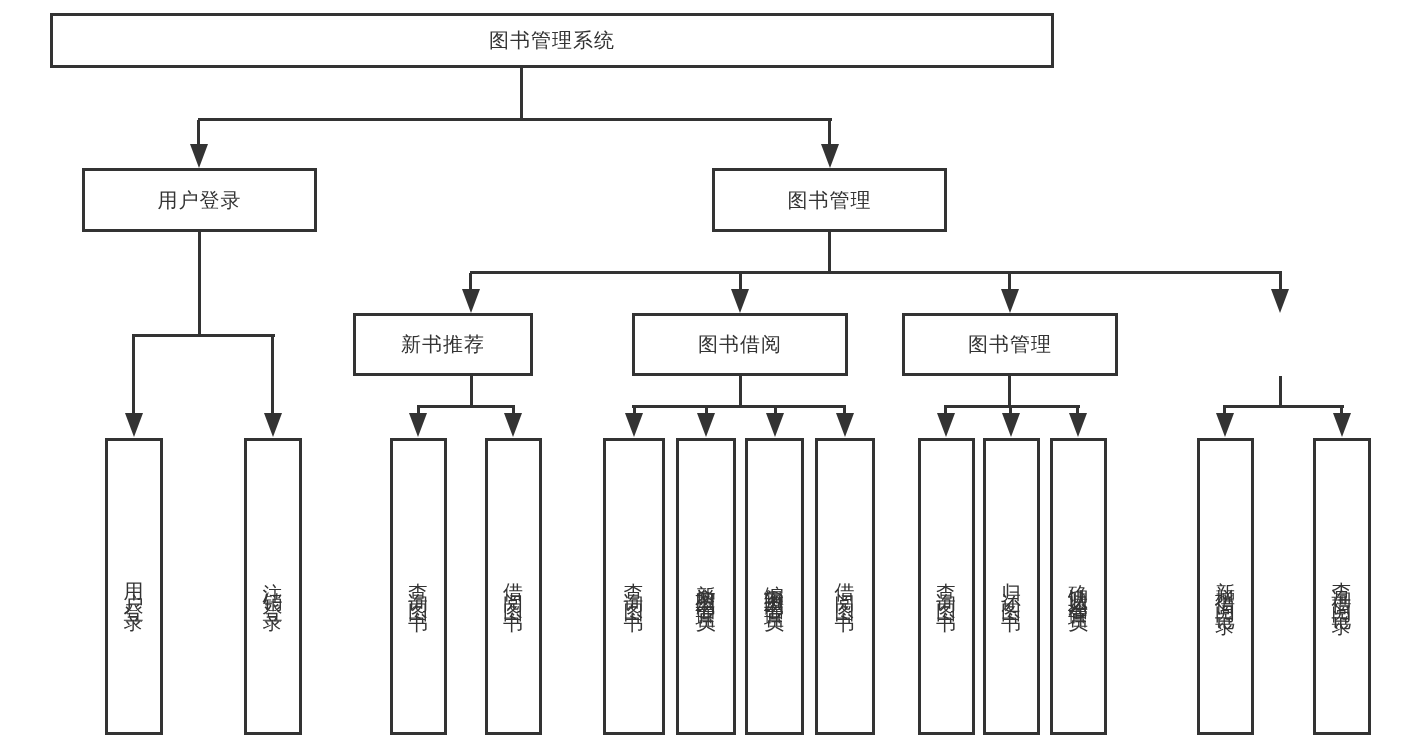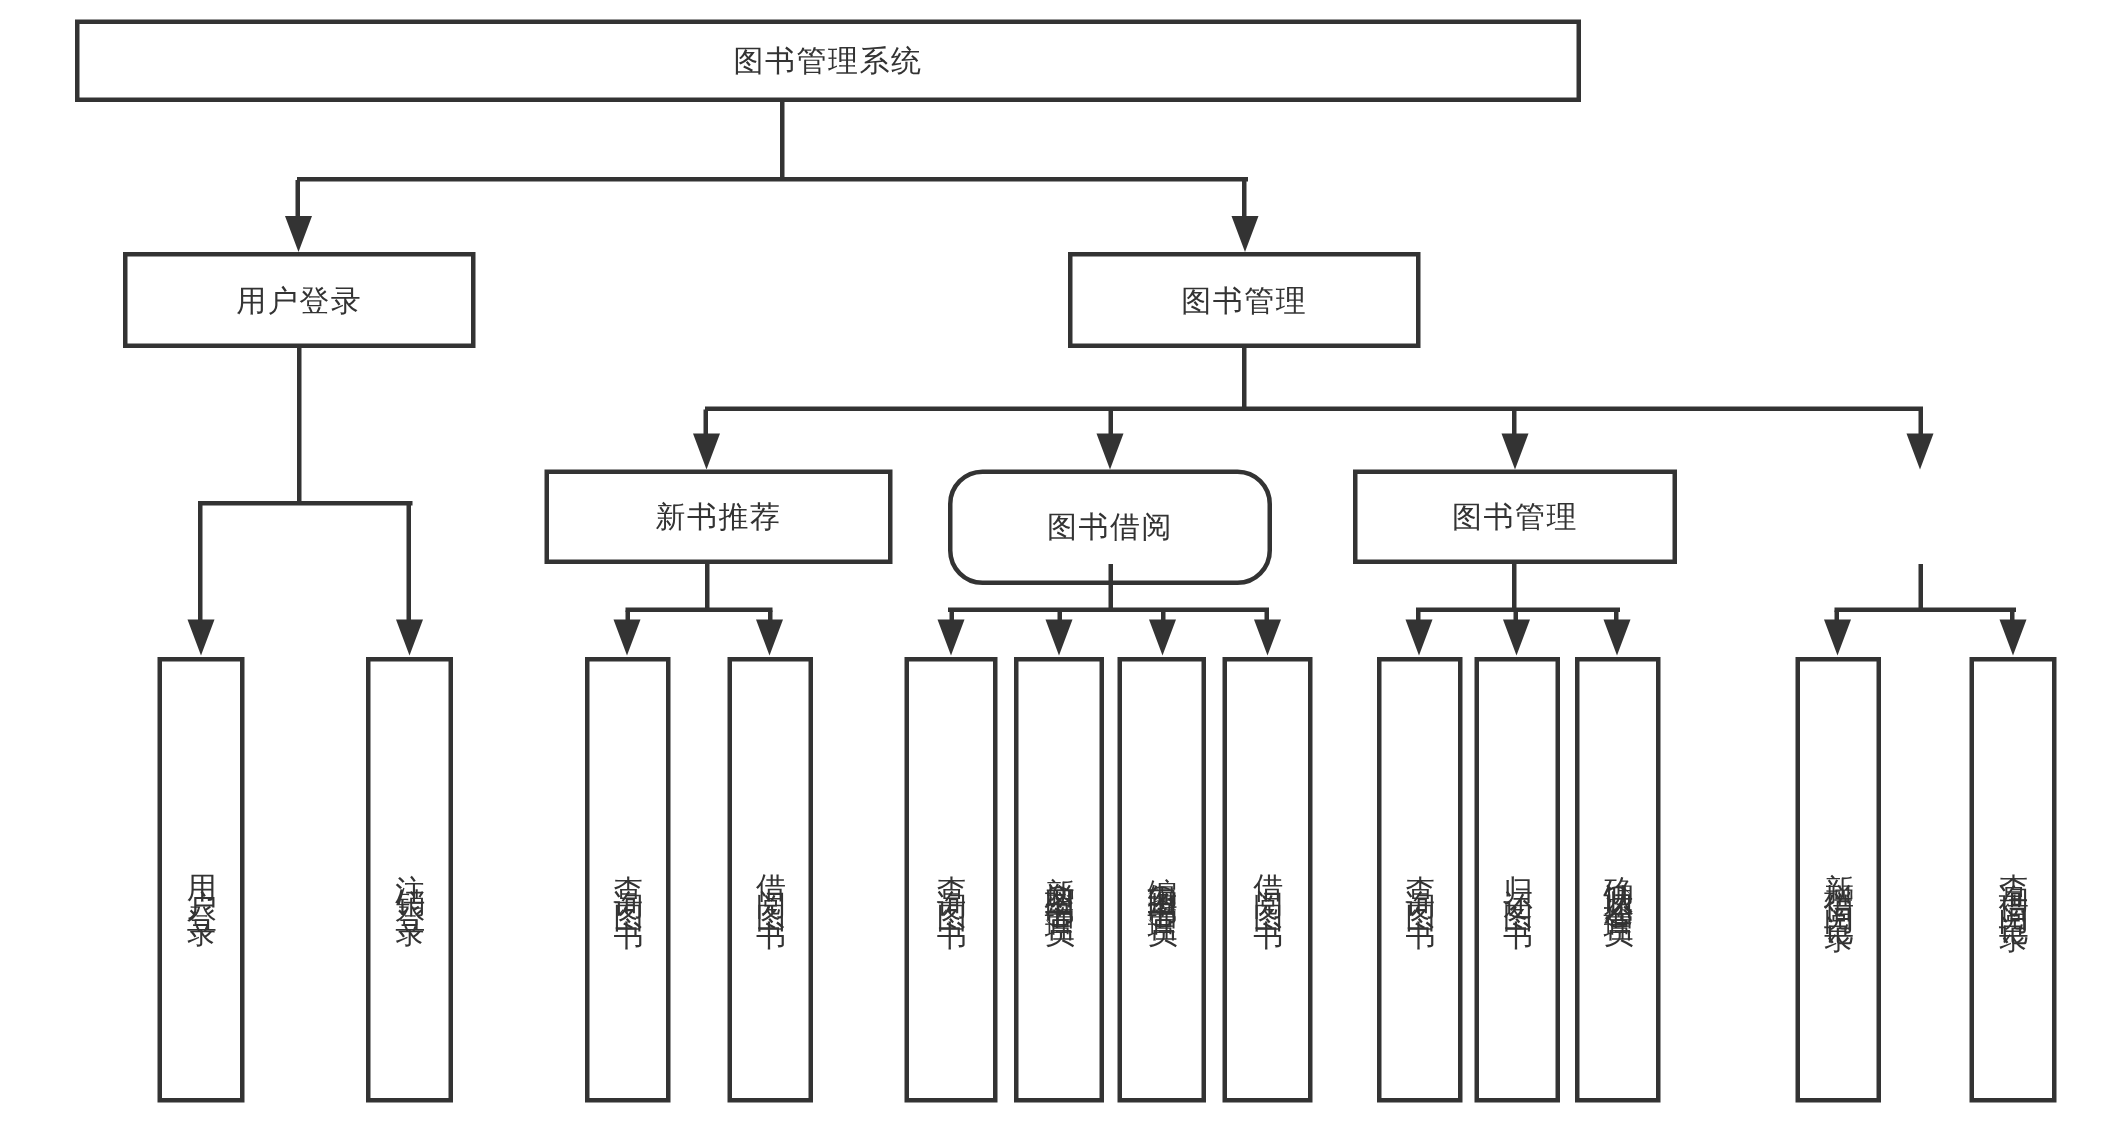--- a/index.html
+++ b/index.html
@@ -86,22 +86,22 @@
   <div class="hline" style="left:470px;top:271px;width:812px;"></div>
   <div class="vline" style="left:469px;top:273px;height:20px;"></div>
   <div class="vline" style="left:739px;top:273px;height:20px;"></div>
   <div class="vline" style="left:1008px;top:273px;height:20px;"></div>
   <div class="vline" style="left:1279px;top:273px;height:20px;"></div>
   <div class="arrow" style="left:462px;top:289px;"></div>
   <div class="arrow" style="left:731px;top:289px;"></div>
   <div class="arrow" style="left:1001px;top:289px;"></div>
   <div class="arrow" style="left:1271px;top:289px;"></div>
 
-  <div class="node" style="left:363px;top:313px;width:232px;height:63px;">新书推荐</div>
-  <div class="node" style="left:632px;top:313px;width:216px;height:77px;border-radius:23px;">图书借阅</div>
+  <div class="node" style="left:353px;top:313px;width:180px;height:63px;">新书推荐</div>
+  <div class="node" style="left:632px;top:313px;width:216px;height:63px;">图书借阅</div>
   <div class="node" style="left:902px;top:313px;width:216px;height:63px;">图书管理</div>
 
   <div class="vline" style="left:470px;top:376px;height:31px;"></div>
   <div class="hline" style="left:417px;top:405px;width:98px;"></div>
   <div class="vline" style="left:417px;top:407px;height:10px;"></div>
   <div class="vline" style="left:512px;top:407px;height:10px;"></div>
   <div class="arrow" style="left:409px;top:413px;"></div>
   <div class="arrow" style="left:504px;top:413px;"></div>
 
   <div class="vline" style="left:739px;top:376px;height:31px;"></div>

